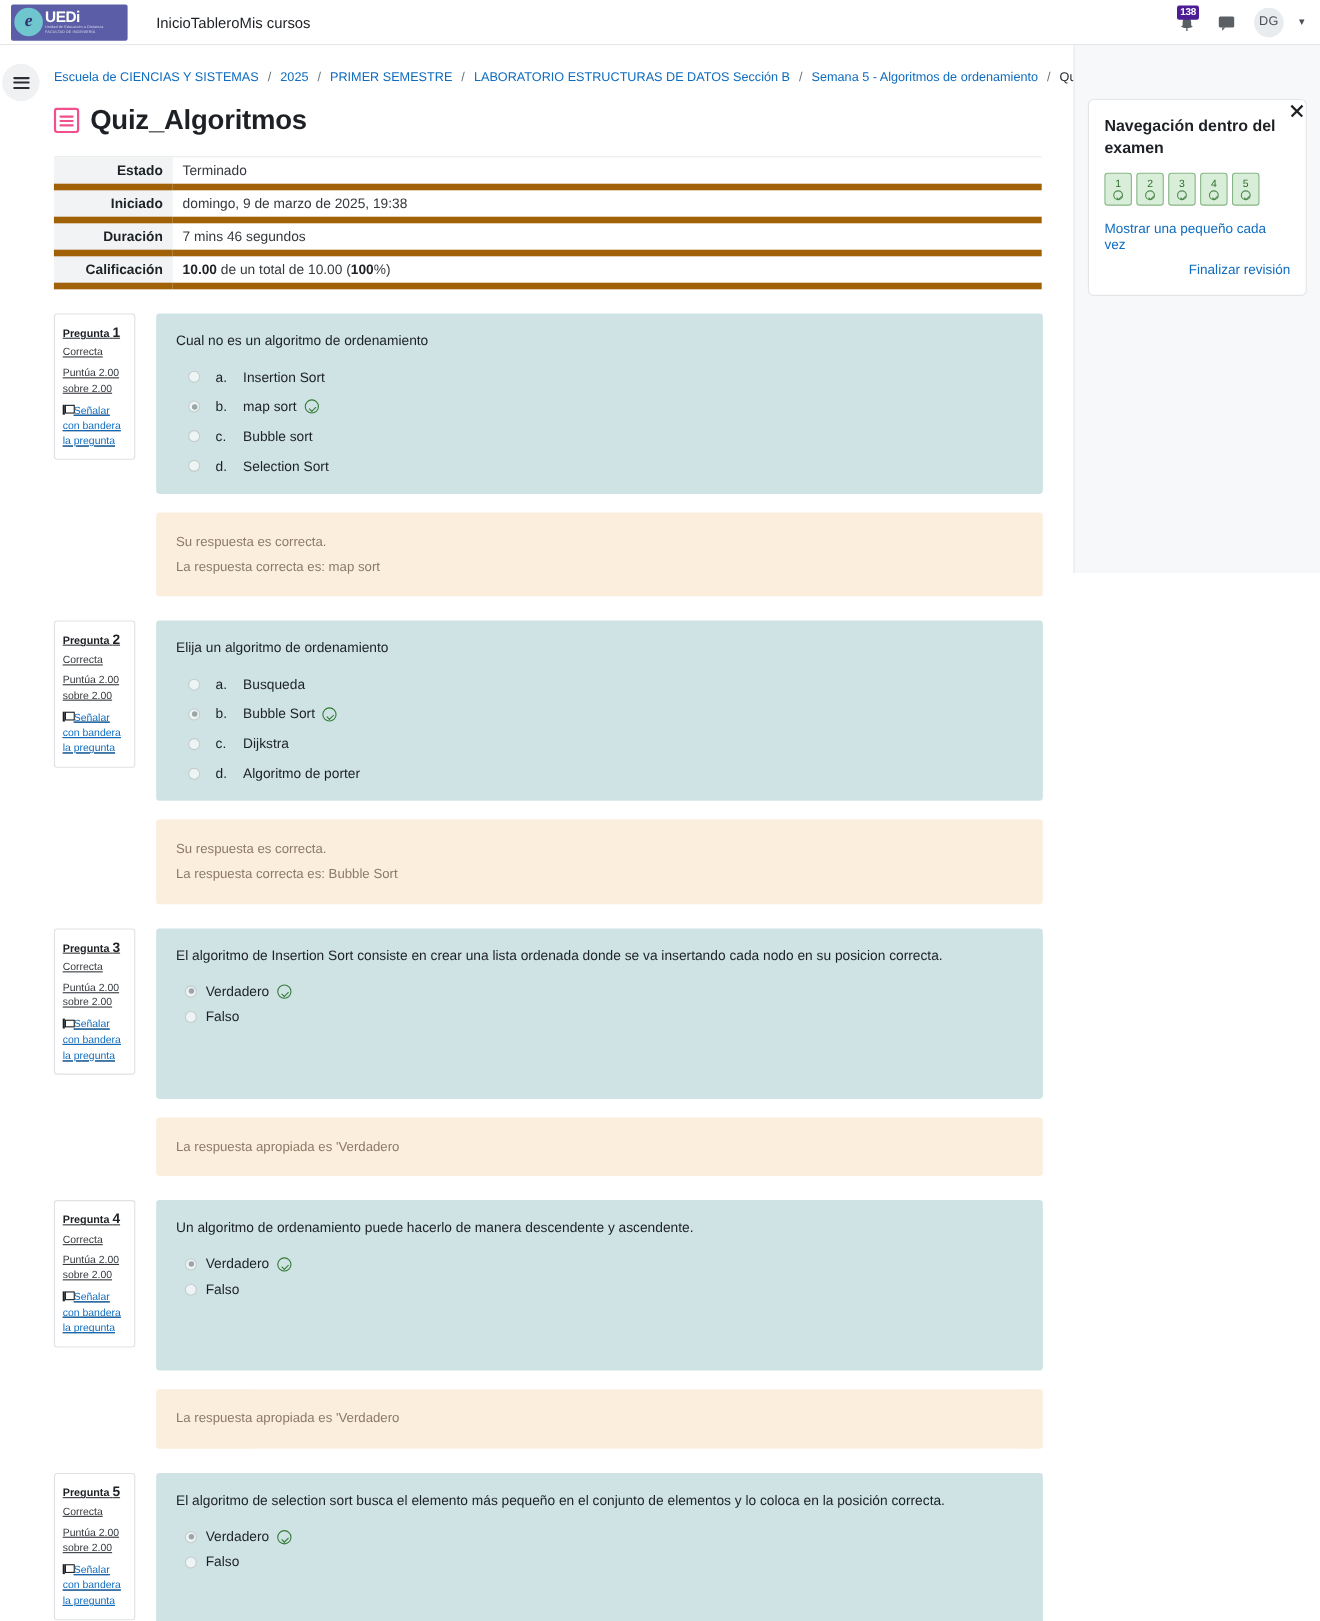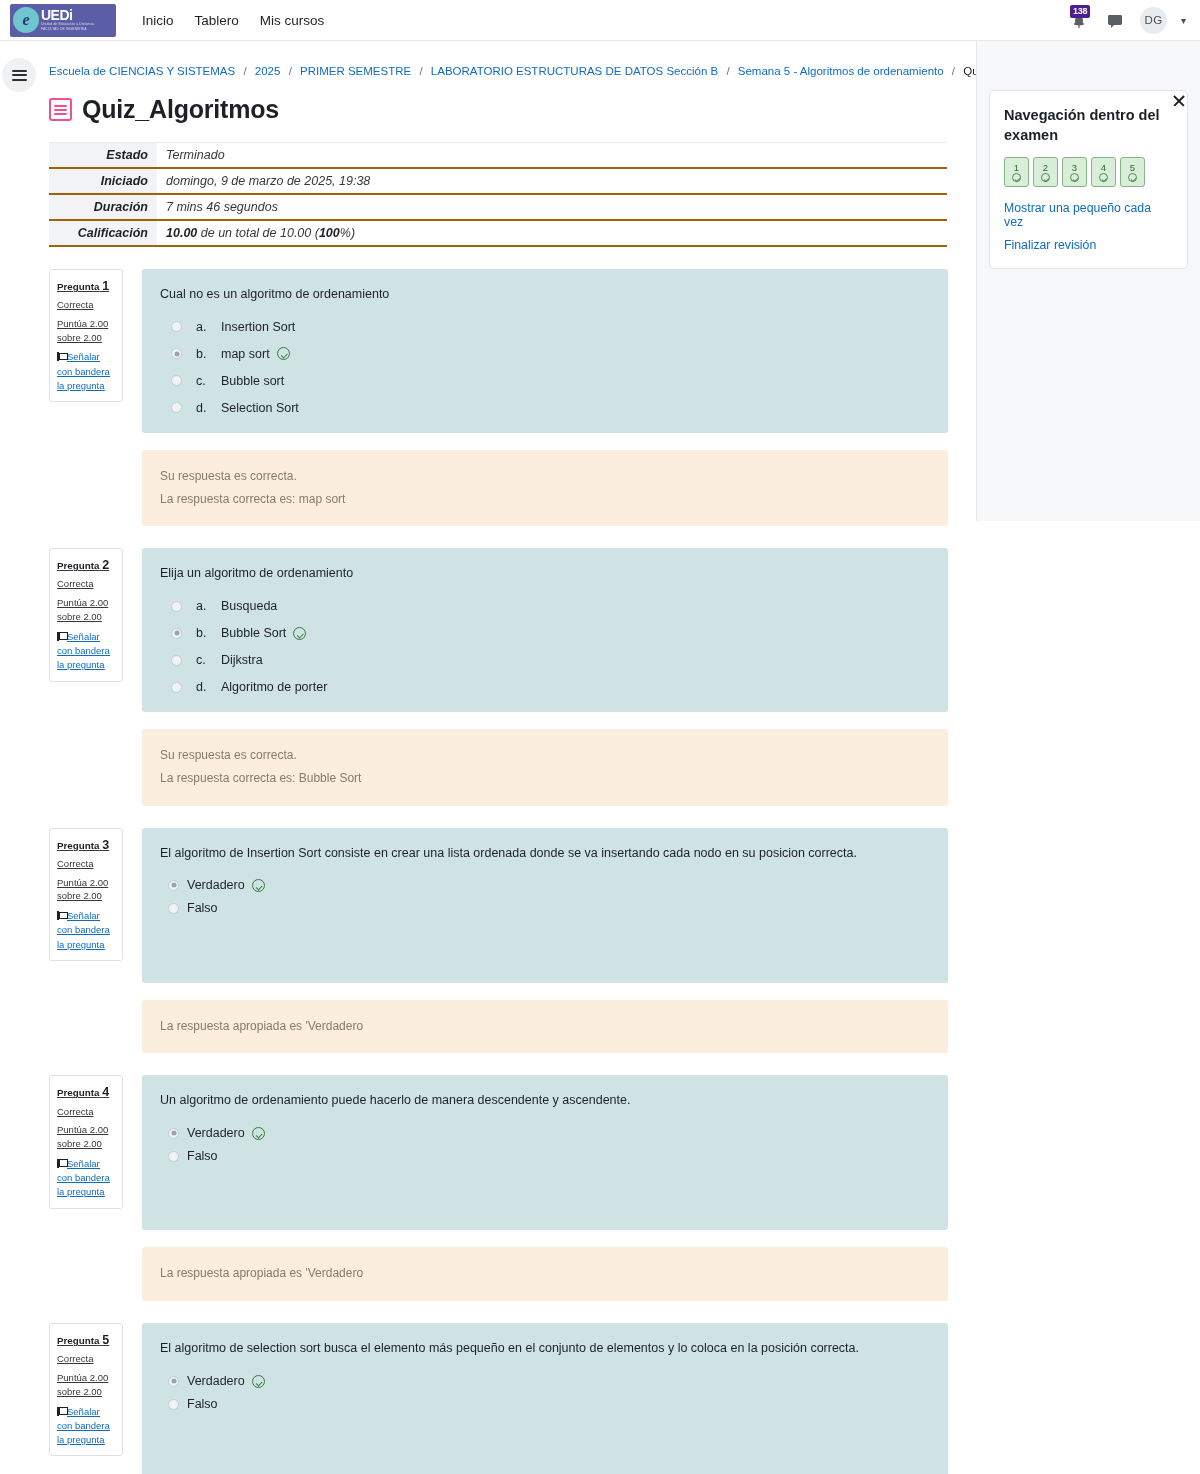--- a/index.html
+++ b/index.html
@@ -59,21 +59,21 @@
     display: block;
   }
   .logo-sub {
     display: block;
     color: #d8d9ef;
     font-size: 3.4px;
     letter-spacing: 0.1px;
     line-height: 1.45;
     white-space: nowrap;
   }
-  .nav-links { display: flex; gap: 21px; margin-left: 26px; }
+  .nav-links { display: flex; margin-left: 26px; }
   .nav-links a {
     color: #1d2125;
     text-decoration: none;
     font-size: 13.5px;
   }
   .nav-right {
     margin-left: auto;
     display: flex;
     align-items: center;
     gap: 14px;
@@ -180,21 +180,21 @@
     letter-spacing: -0.2px;
   }
 
   
   table.summary {
     border-collapse: collapse;
     width: 898px;
     font-size: 12.5px;
     margin-bottom: 22px;
   }
-  table.summary tr { border-bottom: 2px solid #a16207; font-style: italic; }
+  table.summary tr { border-bottom: 6px solid #a16207; }
   table.summary tr:first-child { border-top: 1px solid #e8eaeb; }
   table.summary th {
     text-align: right;
     font-weight: bold;
     background: #f2f3f4;
     padding: 5px 9px 5px 8px;
     width: 108px;
     color: #1d2125;
     white-space: nowrap;
   }
@@ -406,21 +406,21 @@
     border-bottom: 1.1px solid #4f8a4f;
     transform: rotate(-45deg);
   }
   .drawer-link {
     display: block;
     color: #0f6cbf;
     text-decoration: none;
     font-size: 12.3px;
     margin-bottom: 9px;
   }
-  .drawer-link:last-child { margin-bottom: 0; }
+  .drawer-link:last-child { margin-bottom: 0; text-align: right; }
 </style>
 </head>
 <body>
 
 <div class="navbar">
   <div class="logo">
     <div class="logo-circle">e</div>
     <div class="logo-txt">
       <span class="logo-main">UEDi</span>
       <span class="logo-sub">Unidad de Educación a Distancia</span>

